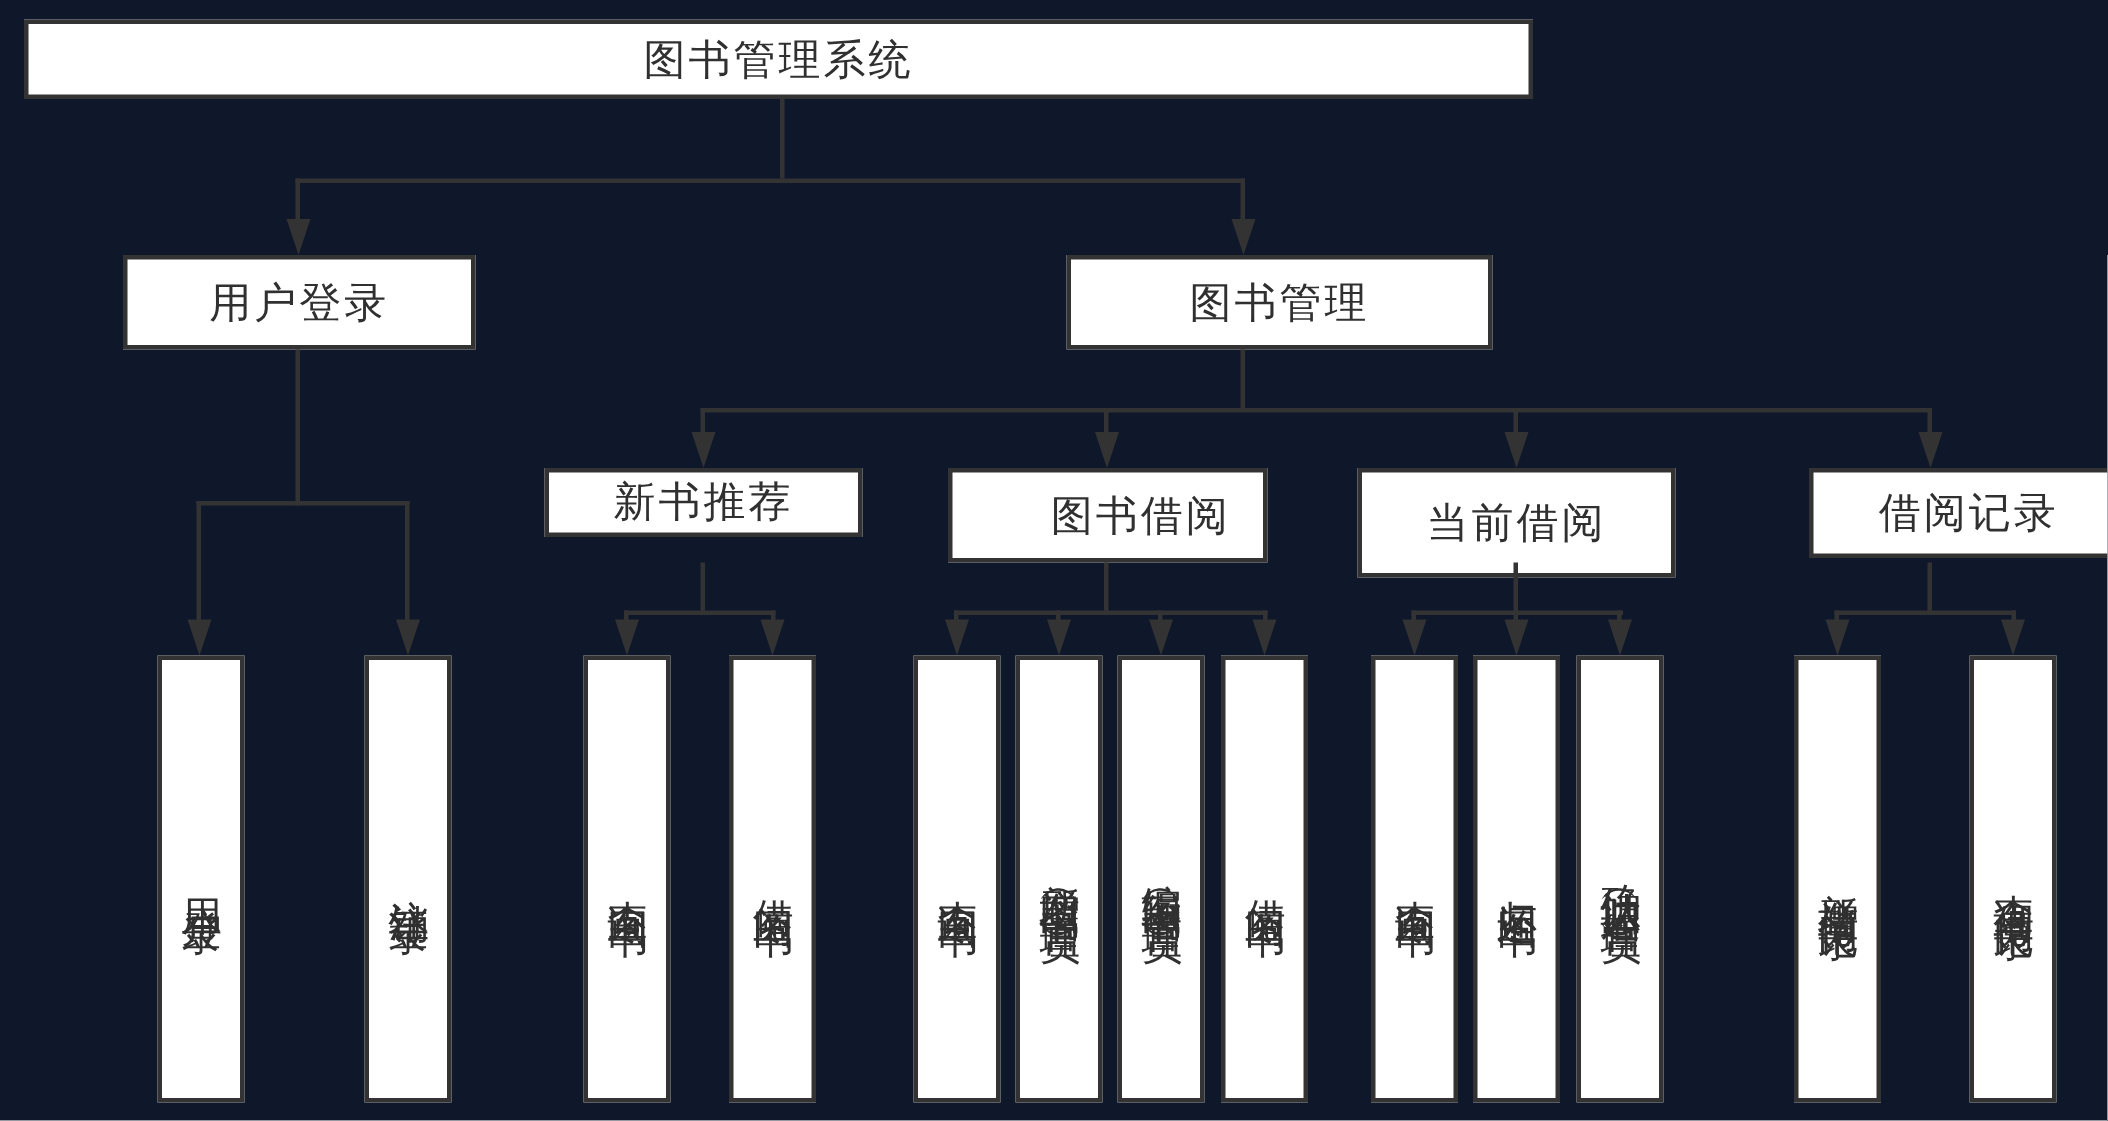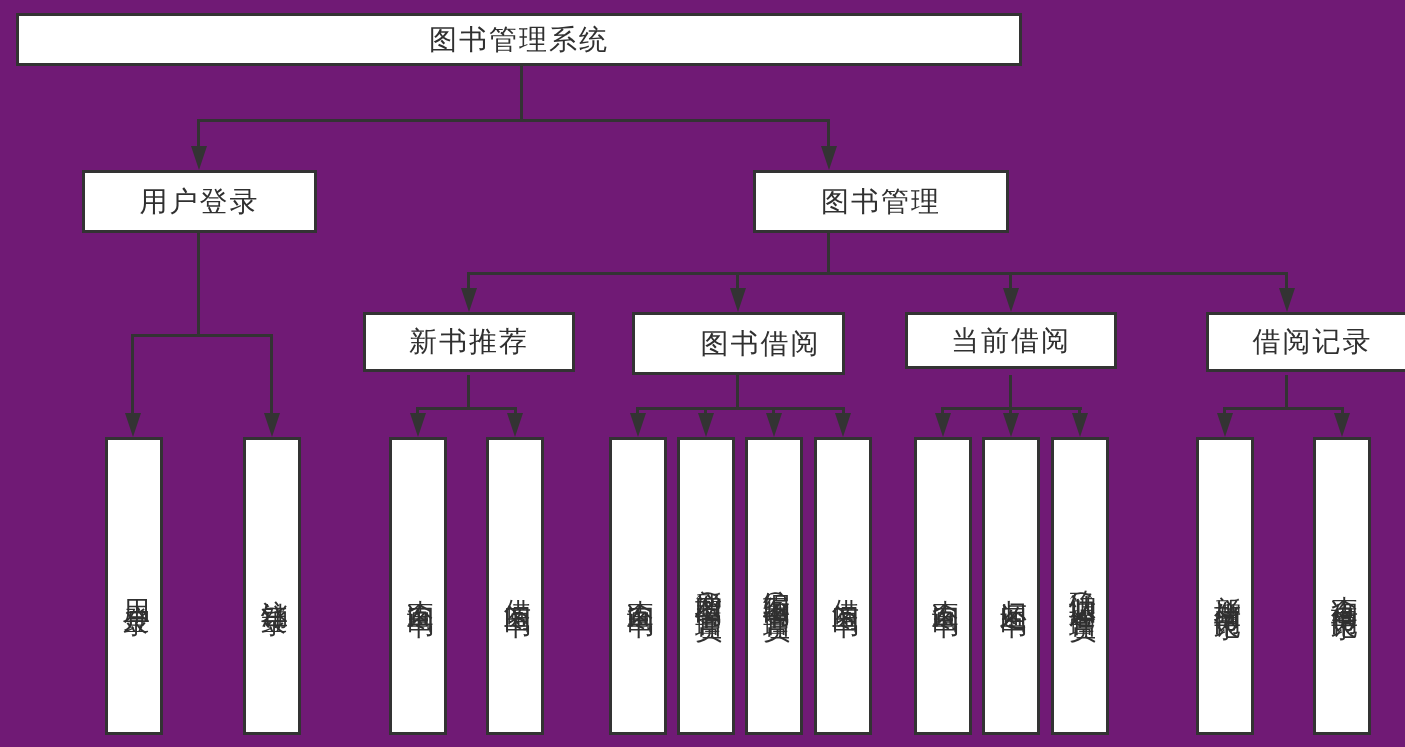--- a/index.html
+++ b/index.html
@@ -1,18 +1,18 @@
 <!DOCTYPE html>
 <html><head>
 <meta charset="utf-8">
 <style>
   html,body{margin:0;padding:0;background:#ffffff;}
   .canvas{
-    position:relative;width:1405px;height:747px;background:#701a75;overflow:hidden;
-    font-family:Liberation Mono, monospace;color:#303030;
+    position:relative;width:1405px;height:747px;background:#0f172a;overflow:hidden;
+    font-family:Liberation Sans, sans-serif;color:#303030;
   }
   .box{
     position:absolute;box-sizing:border-box;border:3px solid #333333;background:#ffffff;
     display:flex;align-items:center;justify-content:center;
     font-size:28px;letter-spacing:2px;white-space:nowrap;
   }
   .vbox{
     position:absolute;box-sizing:border-box;border:3px solid #333333;background:#ffffff;
     display:flex;align-items:center;justify-content:center;
     writing-mode:vertical-rl;text-orientation:mixed;
@@ -36,43 +36,43 @@
   <div class="box" style="left:16px;top:13px;width:1006px;height:53px;">图书管理系统</div>
 
   <div class="v" style="left:520px;top:66px;height:53px;"></div>
   <div class="h" style="left:197px;top:119px;width:633px;"></div>
   <div class="v" style="left:197px;top:119px;height:31px;"></div>
   <div class="a" style="left:191px;top:146px;"></div>
   <div class="v" style="left:827px;top:119px;height:31px;"></div>
   <div class="a" style="left:821px;top:146px;"></div>
 
   <div class="box" style="left:82px;top:170px;width:235px;height:63px;">用户登录</div>
-  <div class="box" style="left:711px;top:170px;width:256px;height:63px;margin-left:42px;">图书管理</div>
+  <div class="box" style="left:711px;top:170px;width:284px;height:63px;">图书管理</div>
 
   <div class="v" style="left:197px;top:233px;height:104px;"></div>
   <div class="h" style="left:131px;top:334px;width:142px;"></div>
   <div class="v" style="left:131px;top:334px;height:83px;"></div>
   <div class="a" style="left:125px;top:413px;"></div>
   <div class="v" style="left:270px;top:334px;height:83px;"></div>
   <div class="a" style="left:264px;top:413px;"></div>
 
   <div class="v" style="left:827px;top:233px;height:41px;"></div>
   <div class="h" style="left:467px;top:272px;width:821px;"></div>
   <div class="v" style="left:467px;top:272px;height:20px;"></div>
   <div class="a" style="left:461px;top:288px;"></div>
   <div class="v" style="left:736px;top:272px;height:20px;"></div>
   <div class="a" style="left:730px;top:288px;"></div>
   <div class="v" style="left:1009px;top:272px;height:20px;"></div>
   <div class="a" style="left:1003px;top:288px;"></div>
   <div class="v" style="left:1285px;top:272px;height:20px;"></div>
   <div class="a" style="left:1279px;top:288px;"></div>
 
-  <div class="box" style="left:363px;top:312px;width:212px;height:60px;">新书推荐</div>
+  <div class="box" style="left:363px;top:312px;width:212px;height:46px;">新书推荐</div>
   <div class="box" style="left:632px;top:312px;width:213px;height:63px;padding-left:44px;">图书借阅</div>
-  <div class="box" style="left:905px;top:312px;width:212px;height:57px;">当前借阅</div>
+  <div class="box" style="left:905px;top:312px;width:212px;height:73px;">当前借阅</div>
   <div class="box" style="left:1206px;top:312px;width:213px;height:60px;">借阅记录</div>
 
   <div class="v" style="left:467px;top:375px;height:34px;"></div>
   <div class="h" style="left:416px;top:407px;width:101px;"></div>
   <div class="v" style="left:416px;top:407px;height:10px;"></div>
   <div class="a" style="left:410px;top:413px;"></div>
   <div class="v" style="left:514px;top:407px;height:10px;"></div>
   <div class="a" style="left:507px;top:413px;"></div>
 
   <div class="v" style="left:736px;top:375px;height:34px;"></div>

